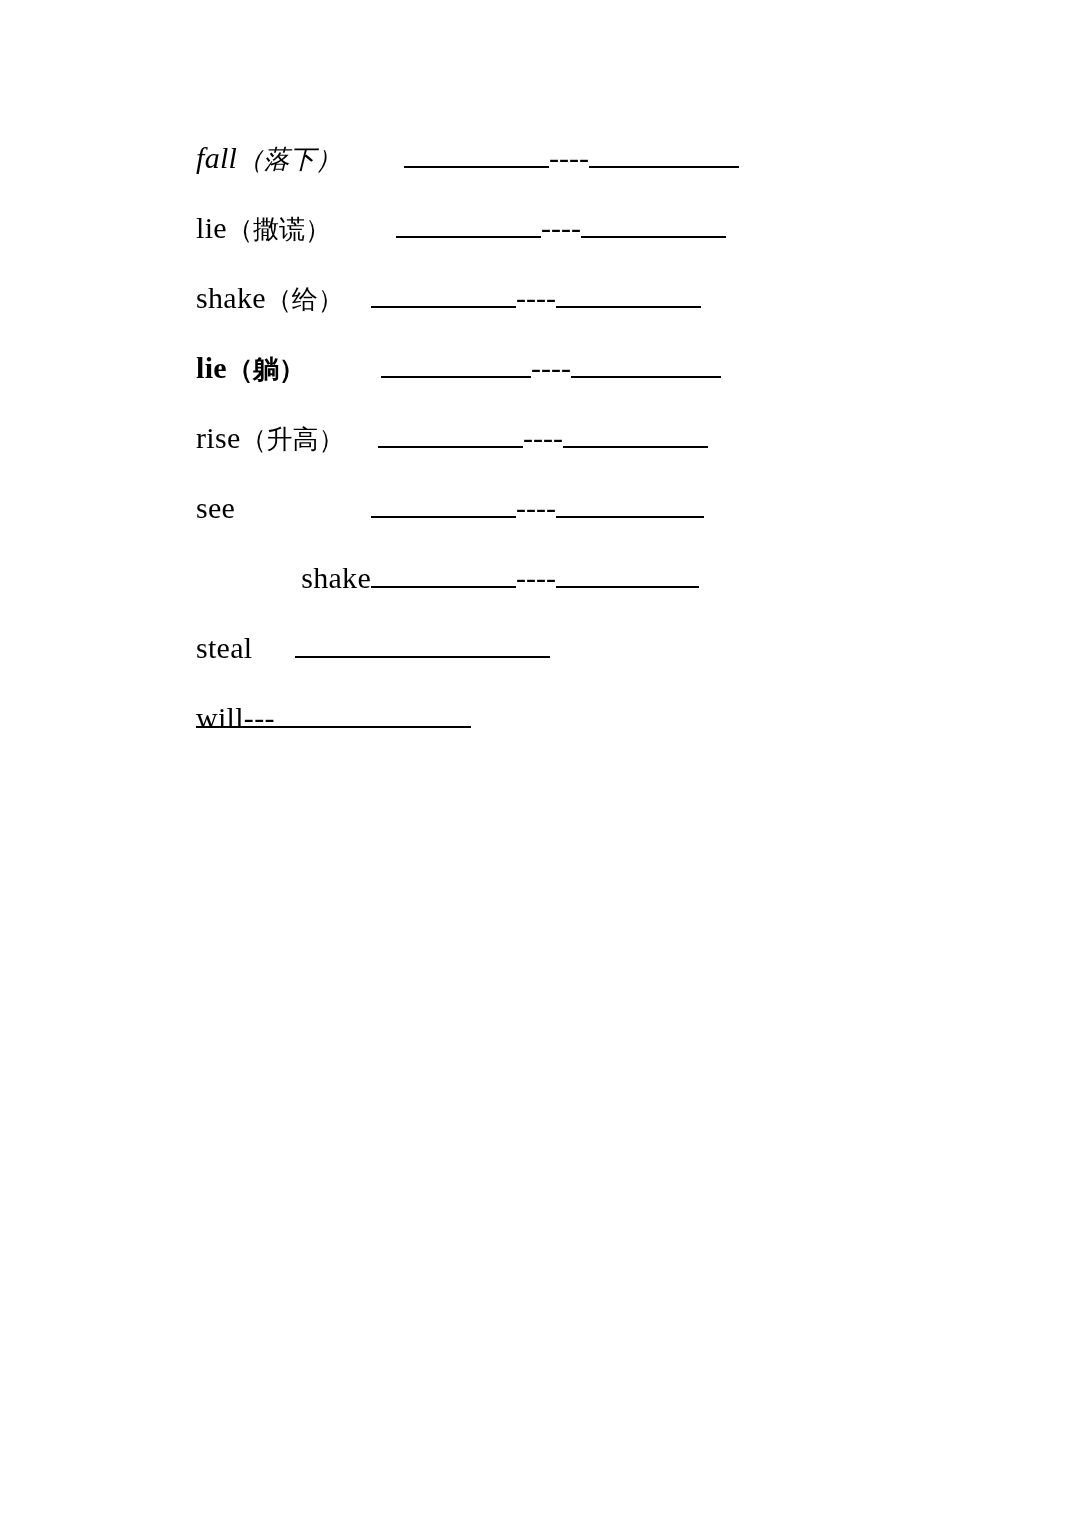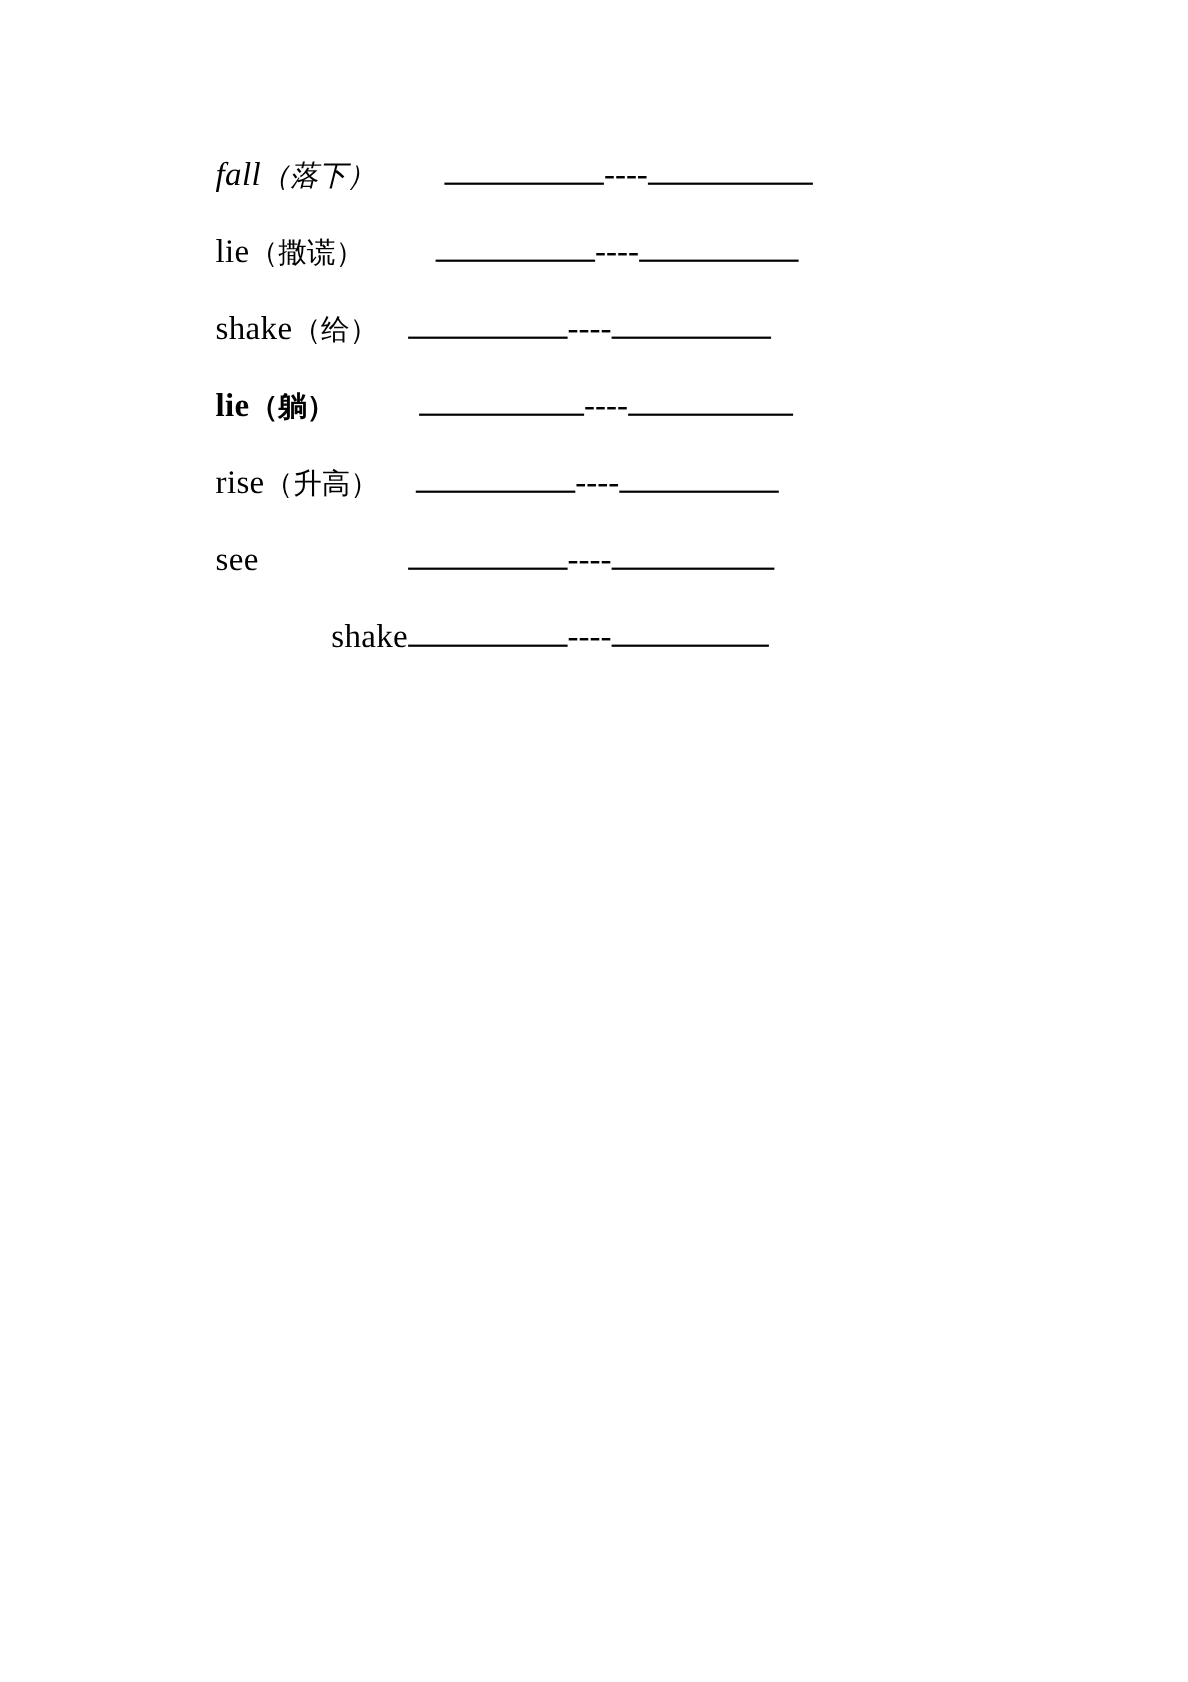--- a/index.html
+++ b/index.html
@@ -146,17 +146,26 @@
         <span class="blank b2"></span>
     </div>
 
     <div class="row r-shake">
       <span class="label"><span class="word">shake</span><span class="gloss"></span></span>
         <span class="blank b1"></span>
         <span class="dashes">----</span>
         <span class="blank b2"></span>
     </div>
 
+    <div class="row r-steal">
+      <span class="label"><span class="word">steal</span><span class="gloss"></span></span>
+        <span class="pre-gap-2"></span>
+        <span class="blank b1"></span>
+    </div>
 
 
+    <div class="row r-will">
+      <span class="label"><span class="word">will---</span><span class="gloss"></span></span>
+        <span class="blank b1"></span>
+    </div>
 
   </div>
 </div>
 
 </body></html>

